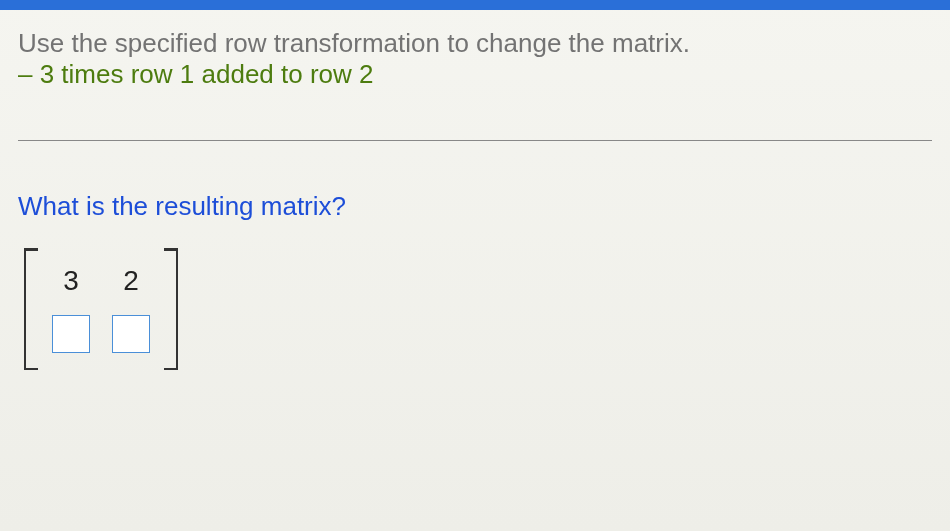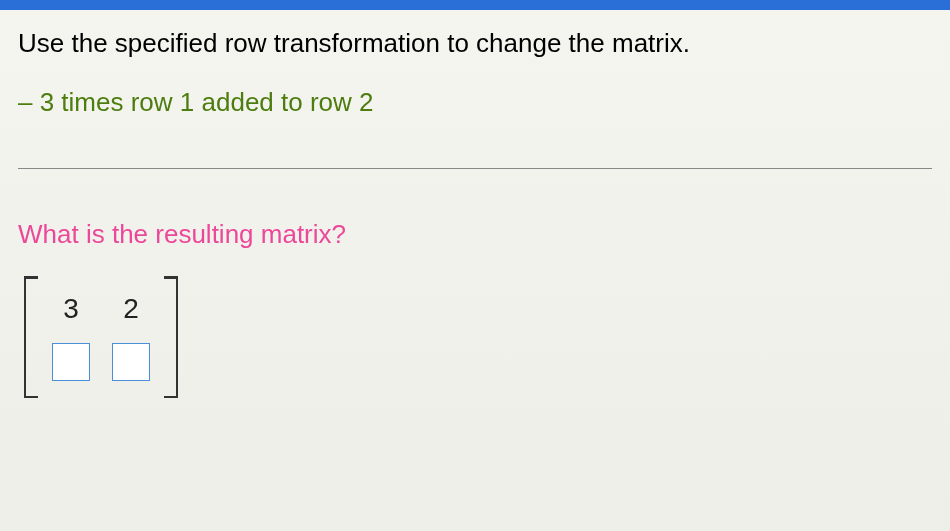--- a/index.html
+++ b/index.html
@@ -18,39 +18,38 @@
     .top-bar {
       width: 100%;
       height: 10px;
       background: #2a6fd8;
     }
     .content {
       padding: 18px 18px 0 18px;
     }
     .instruction-1 {
       font-size: 26px;
-      color: #000000;
-      margin-bottom: 28px;
+      color: #737373;
       font-weight: 400;
     }
     .instruction-2 {
       font-size: 26px;
       color: #4d7c0f;
       margin-bottom: 50px;
       font-weight: 400;
     }
     .divider {
       border: none;
       border-top: 1px solid #888;
       margin: 0 0 50px 0;
       width: 100%;
     }
     .question {
       font-size: 26px;
-      color: #ec4899;
+      color: #1d4ed8;
       margin-bottom: 26px;
       font-weight: 400;
     }
     .matrix {
       display: flex;
       align-items: stretch;
       height: 122px;
       margin-left: 6px;
     }
     .bracket {

